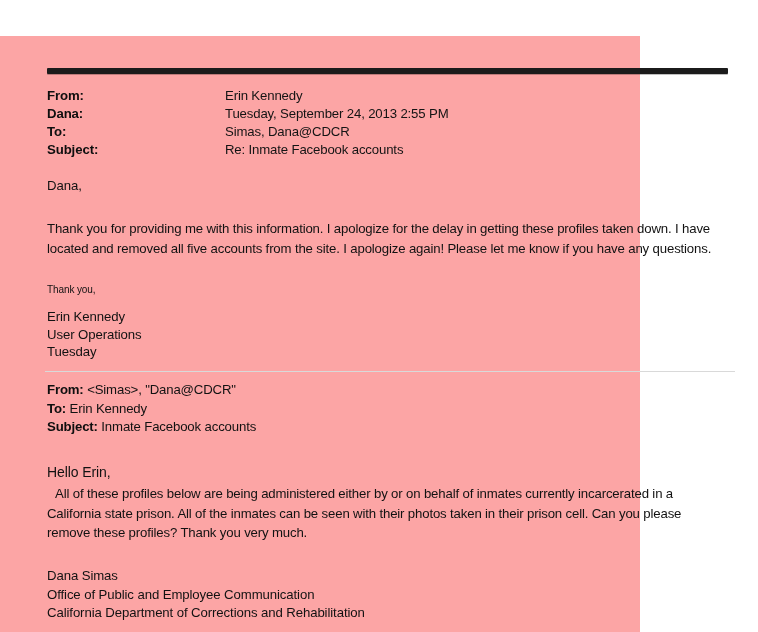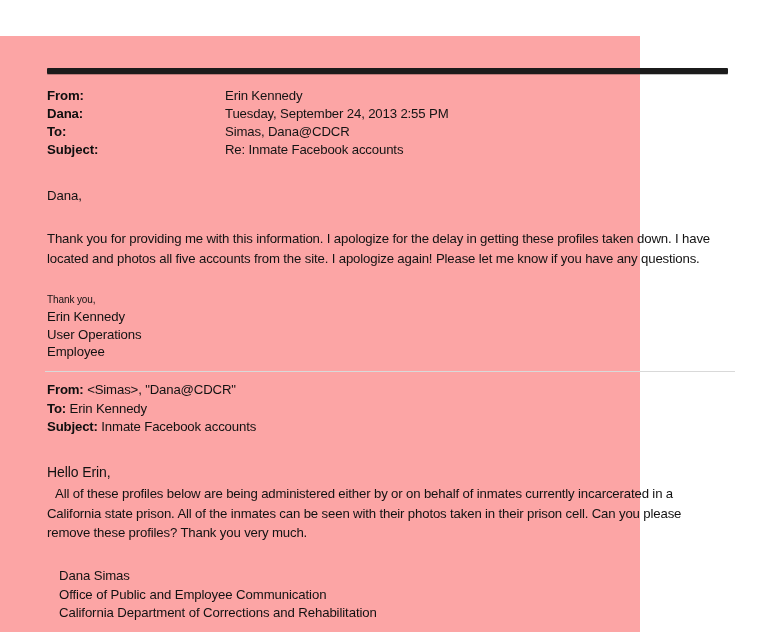--- a/index.html
+++ b/index.html
@@ -63,21 +63,21 @@
     font-size: 13.2px;
     letter-spacing: -0.15px;
     color: #141414;
     white-space: nowrap;
   }
 
   
   .reply-body {
     position: absolute;
     left: 47px;
-    top: 152px;
+    top: 142px;
     width: 678px;
   }
   .greeting {
     font-size: 13.2px;
     letter-spacing: -0.1px;
     margin: 0 0 26px 0;
   }
   .para {
     font-size: 13.2px;
     line-height: 19.5px;
@@ -145,21 +145,21 @@
   .q-para {
     font-size: 13.2px;
     line-height: 19.5px;
     letter-spacing: -0.15px;
     margin: 0;
     text-indent: 8px;
   }
 
   .quoted-sig {
     position: absolute;
-    left: 59px;
+    left: 47px;
     top: 531px;
   }
   .qsig-line {
     font-size: 13.2px;
     line-height: 18.6px;
     letter-spacing: -0.1px;
   }
 </style>
 </head>
 <body>
@@ -182,28 +182,28 @@
       <div class="hdr-value">Simas, Dana@CDCR</div>
     </div>
     <div class="hdr-row">
       <div class="hdr-label">Subject:</div>
       <div class="hdr-value">Re: Inmate Facebook accounts</div>
     </div>
   </div>
 
   <div class="reply-body">
     <p class="greeting">Dana,</p>
-    <p class="para">Thank you for providing me with this information. I apologize for the delay in getting these profiles taken down. I have located and photos all five accounts from the site. I apologize again! Please let me know if you have any questions.</p>
+    <p class="para">Thank you for providing me with this information. I apologize for the delay in getting these profiles taken down. I have located and removed all five accounts from the site. I apologize again! Please let me know if you have any questions.</p>
     <p class="closing">Thank you,</p>
   </div>
 
   <div class="sig-block">
     <div class="sig-line">Erin Kennedy</div>
     <div class="sig-line">User Operations</div>
-    <div class="sig-line">Employee</div>
+    <div class="sig-line">Tuesday</div>
   </div>
 
   <div class="quote-divider"></div>
 
   <div class="quoted-header">
     <div class="q-line">
       <b>From:</b>
       <span>&lt;Simas&gt;, "Dana@CDCR"</span>
     </div>
     <div class="q-line">

